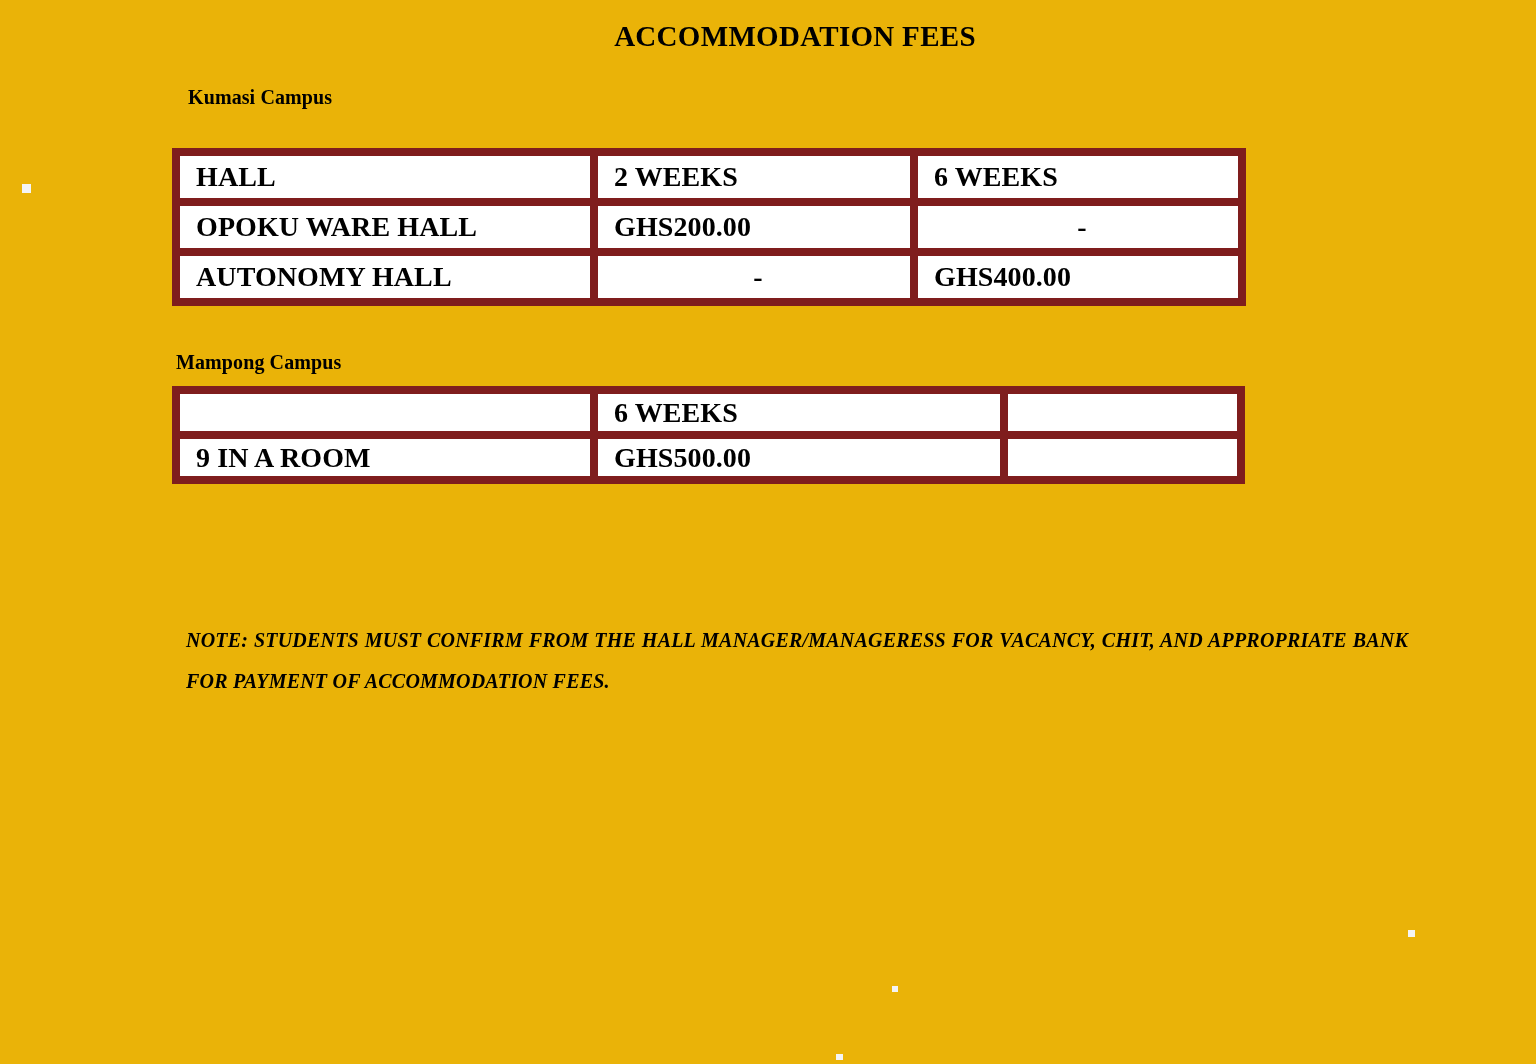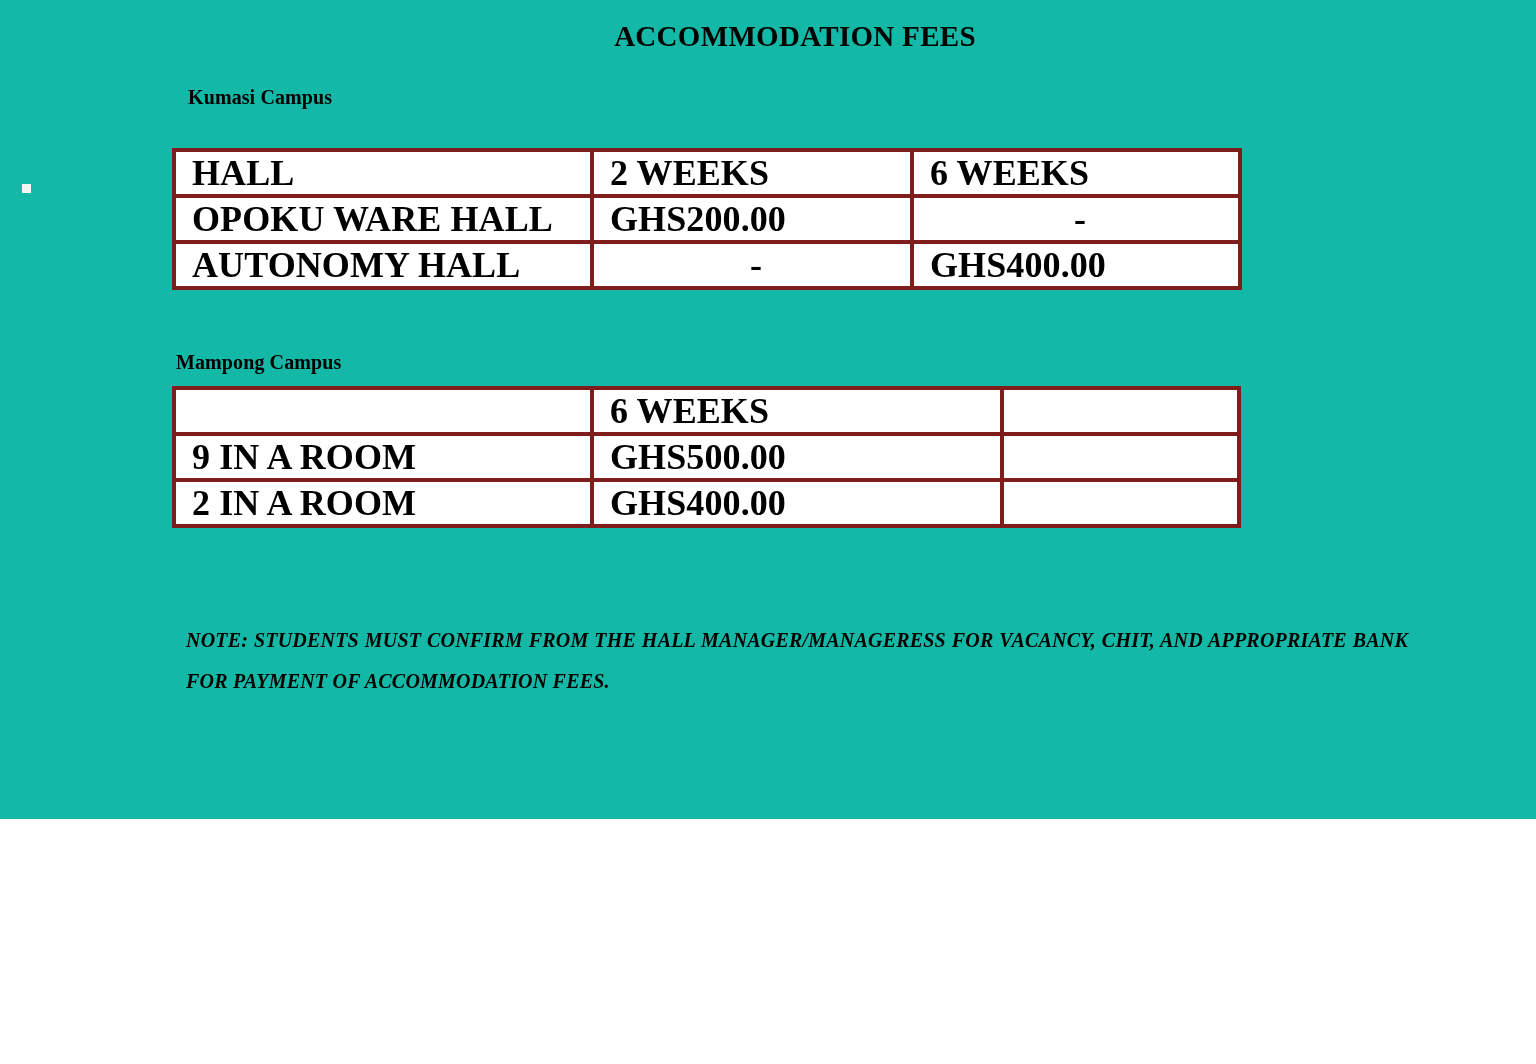--- a/index.html
+++ b/index.html
@@ -8,22 +8,22 @@
     padding: 0;
     background: #ffffff;
   }
   body {
     font-family: "Liberation Serif", "DejaVu Serif", serif;
     color: #000000;
   }
   .page {
     position: relative;
     width: 1536px;
-    height: 819px;
-    background: #14b8a6;
+    height: 1064px;
+    background: #eab308;
     overflow: hidden;
   }
 
   
   .doc-title {
     position: absolute;
     top: 20px;
     left: 0;
     width: 1590px;
     text-align: center;
@@ -45,22 +45,22 @@
   #mampong-heading { left: 176px; top: 351px; }
 
   
   table.fees-table {
     position: absolute;
     border-collapse: collapse;
     table-layout: fixed;
     background: #ffffff;
   }
   table.fees-table td {
-    border: 4px solid #7f1d1d;
-    font-size: 36px;
+    border: 8px solid #7f1d1d;
+    font-size: 28px;
     font-weight: bold;
     padding: 0 8px 0 16px;
     vertical-align: middle;
     letter-spacing: 0.1px;
     white-space: nowrap;
     overflow: hidden;
   }
   td.dash {
     text-align: center;
     padding-left: 0;
@@ -164,23 +164,18 @@
       <tr>
         <td class="blank"></td>
         <td>6 WEEKS</td>
         <td class="blank"></td>
       </tr>
       <tr>
         <td>9 IN A ROOM</td>
         <td>GHS500.00</td>
         <td class="blank"></td>
       </tr>
-      <tr>
-        <td>2 IN A ROOM</td>
-        <td>GHS400.00</td>
-        <td class="blank"></td>
-      </tr>
     </tbody>
   </table>
 
   <p class="note">NOTE: STUDENTS MUST CONFIRM FROM THE HALL MANAGER/MANAGERESS FOR VACANCY, CHIT, AND APPROPRIATE BANK FOR PAYMENT OF ACCOMMODATION FEES.</p>
 
 </div>
 
 </body></html>

